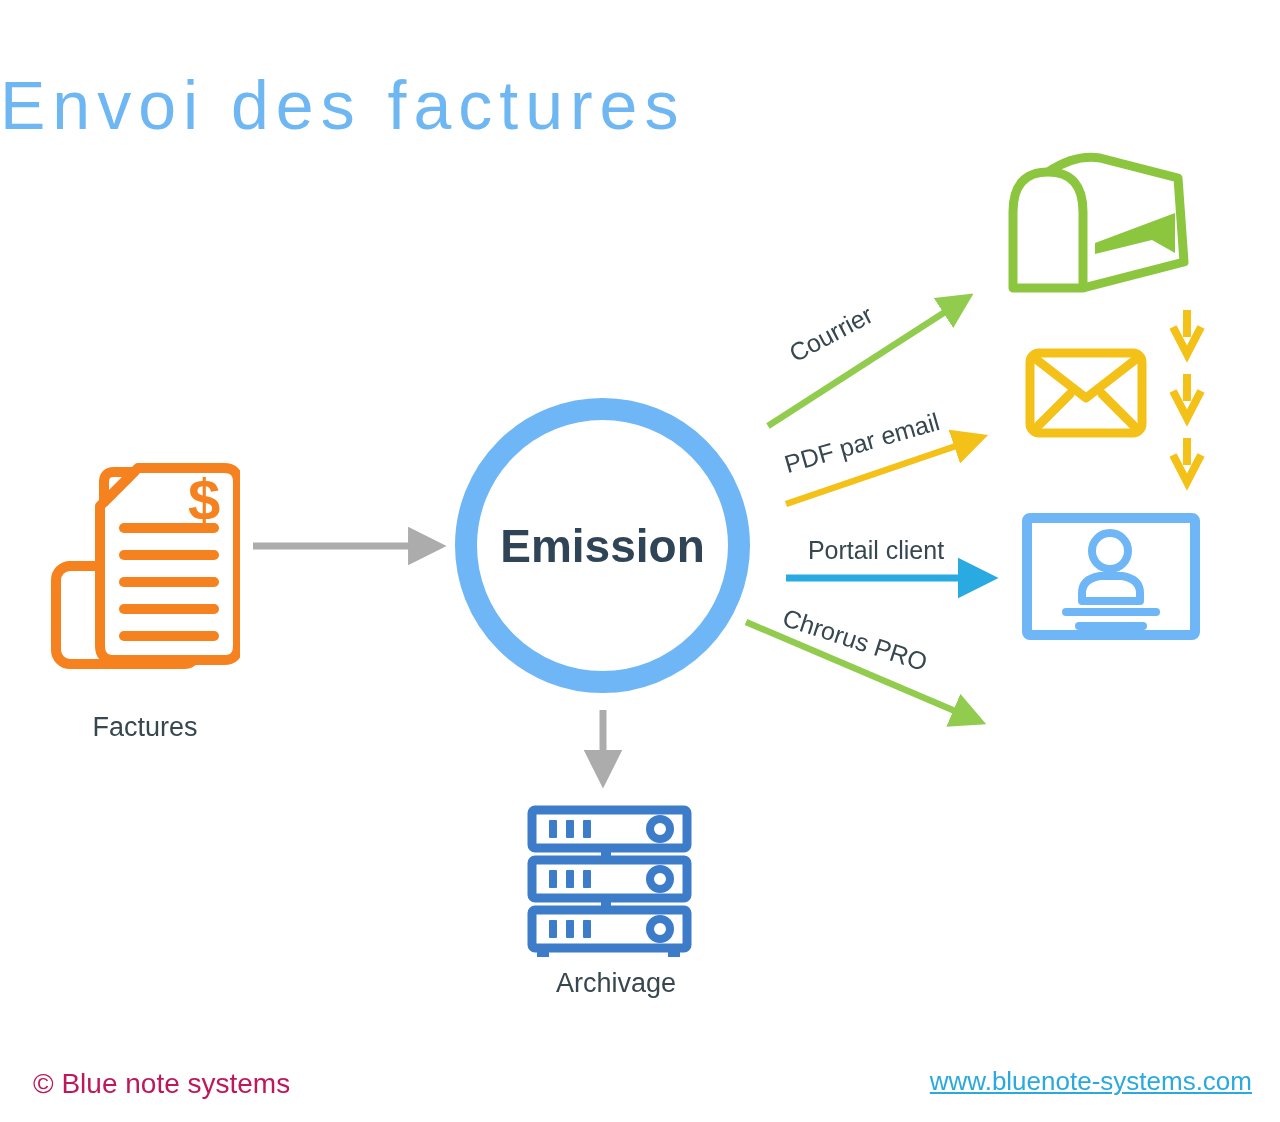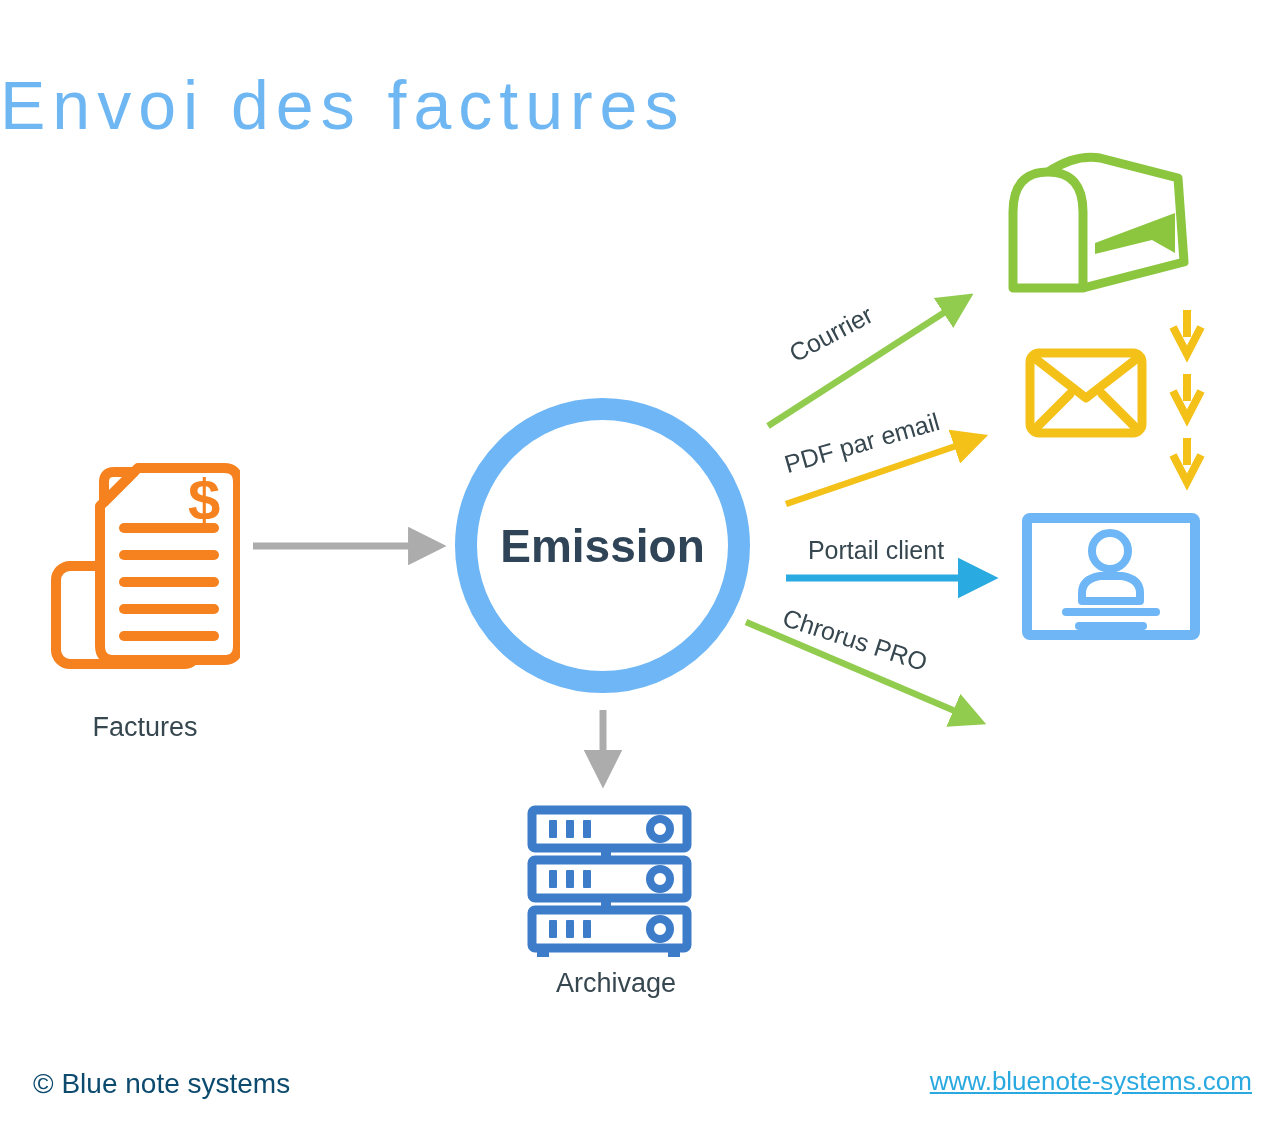--- a/index.html
+++ b/index.html
@@ -33,21 +33,21 @@
   }
   .chorus-brand{
     position:absolute;left:52px;top:26px;font-size:36px;font-weight:bold;
     color:#11608F;letter-spacing:0px;line-height:1;
   }
   .chorus-sub{
     position:absolute;right:28px;top:58px;font-size:15px;font-style:italic;
     color:#9B9B9B;line-height:1;
   }
   .footer-copyright{
-    position:absolute;left:33px;top:1068px;font-size:28px;color:#0c4a6e;
+    position:absolute;left:33px;top:1068px;font-size:28px;color:#be185d;
   }
   .footer-link{
     position:absolute;right:28px;top:1066px;font-size:26px;color:#2AA9E0;
     text-decoration:underline;cursor:pointer;
   }
 </style>
 </head>
 <body>
 
 <div class="canvas">

